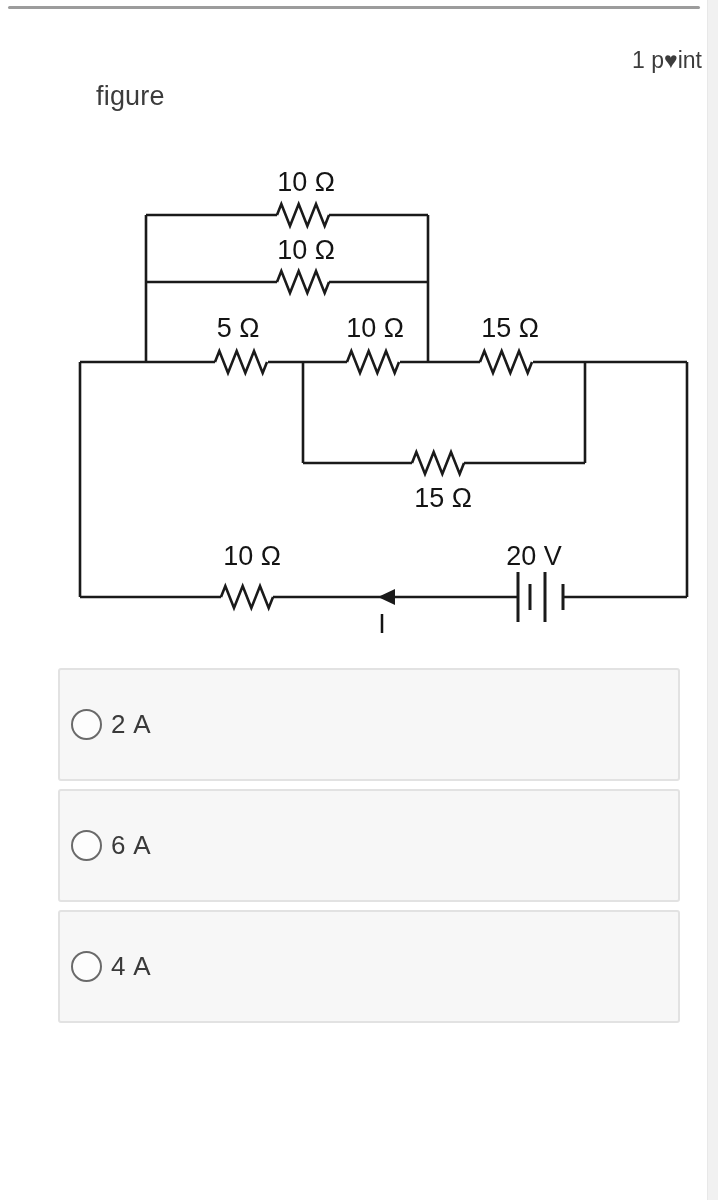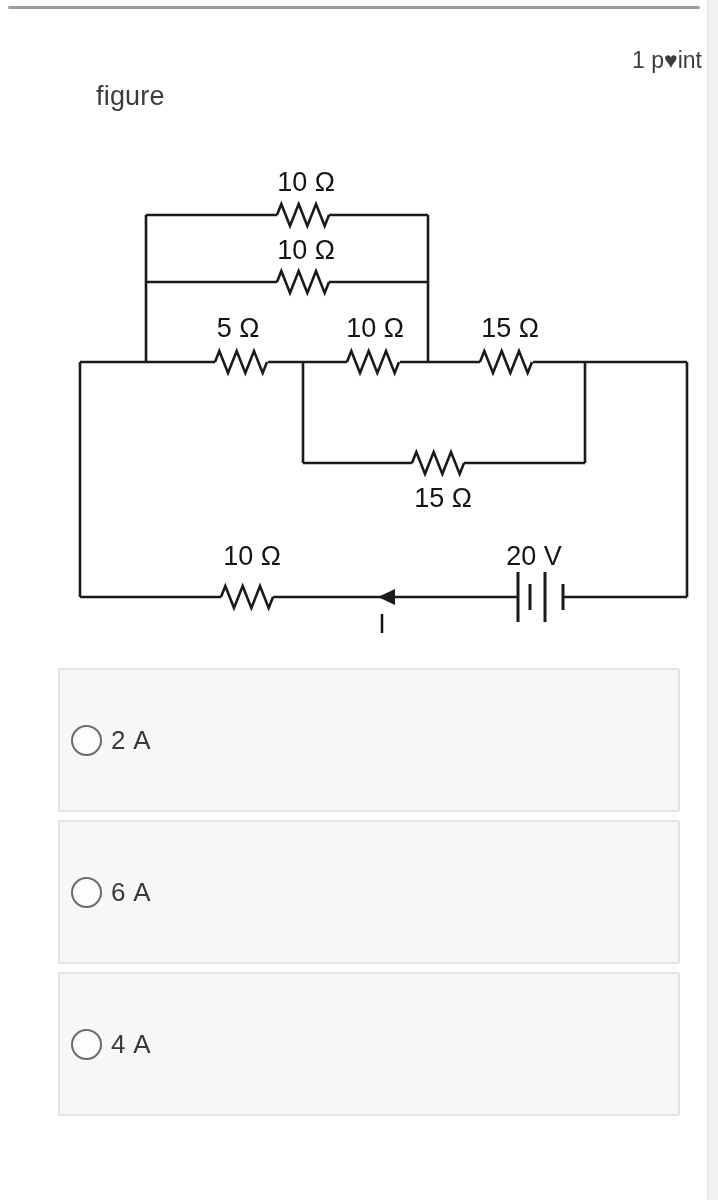--- a/index.html
+++ b/index.html
@@ -43,21 +43,21 @@
   .batt { stroke: #1a1a1a; stroke-width: 3; fill: none; }
   .arrowhead { fill: #1a1a1a; stroke: none; }
   .clabel {
     font-family: "Liberation Sans", "DejaVu Sans", sans-serif;
     font-size: 27px; fill: #141414; text-anchor: middle;
   }
 
   
   .options { position: absolute; left: 58px; top: 668px; width: 622px; }
   .option-card {
-    height: 144px; margin-bottom: 8px;
+    height: 113px; margin-bottom: 8px;
     background: #f7f7f7; border: 2px solid #e2e2e2; border-radius: 3px;
     display: flex; align-items: center;
     cursor: pointer;
   }
   .radio {
     width: 31px; height: 31px; margin-left: 11px; flex: 0 0 auto;
     border: 2.5px solid #6a6a6a; border-radius: 50%; background: #fdfdfd;
   }
   .option-label {
     margin-left: 9px; font-size: 26px; color: #3a3a3a; letter-spacing: 1px;

